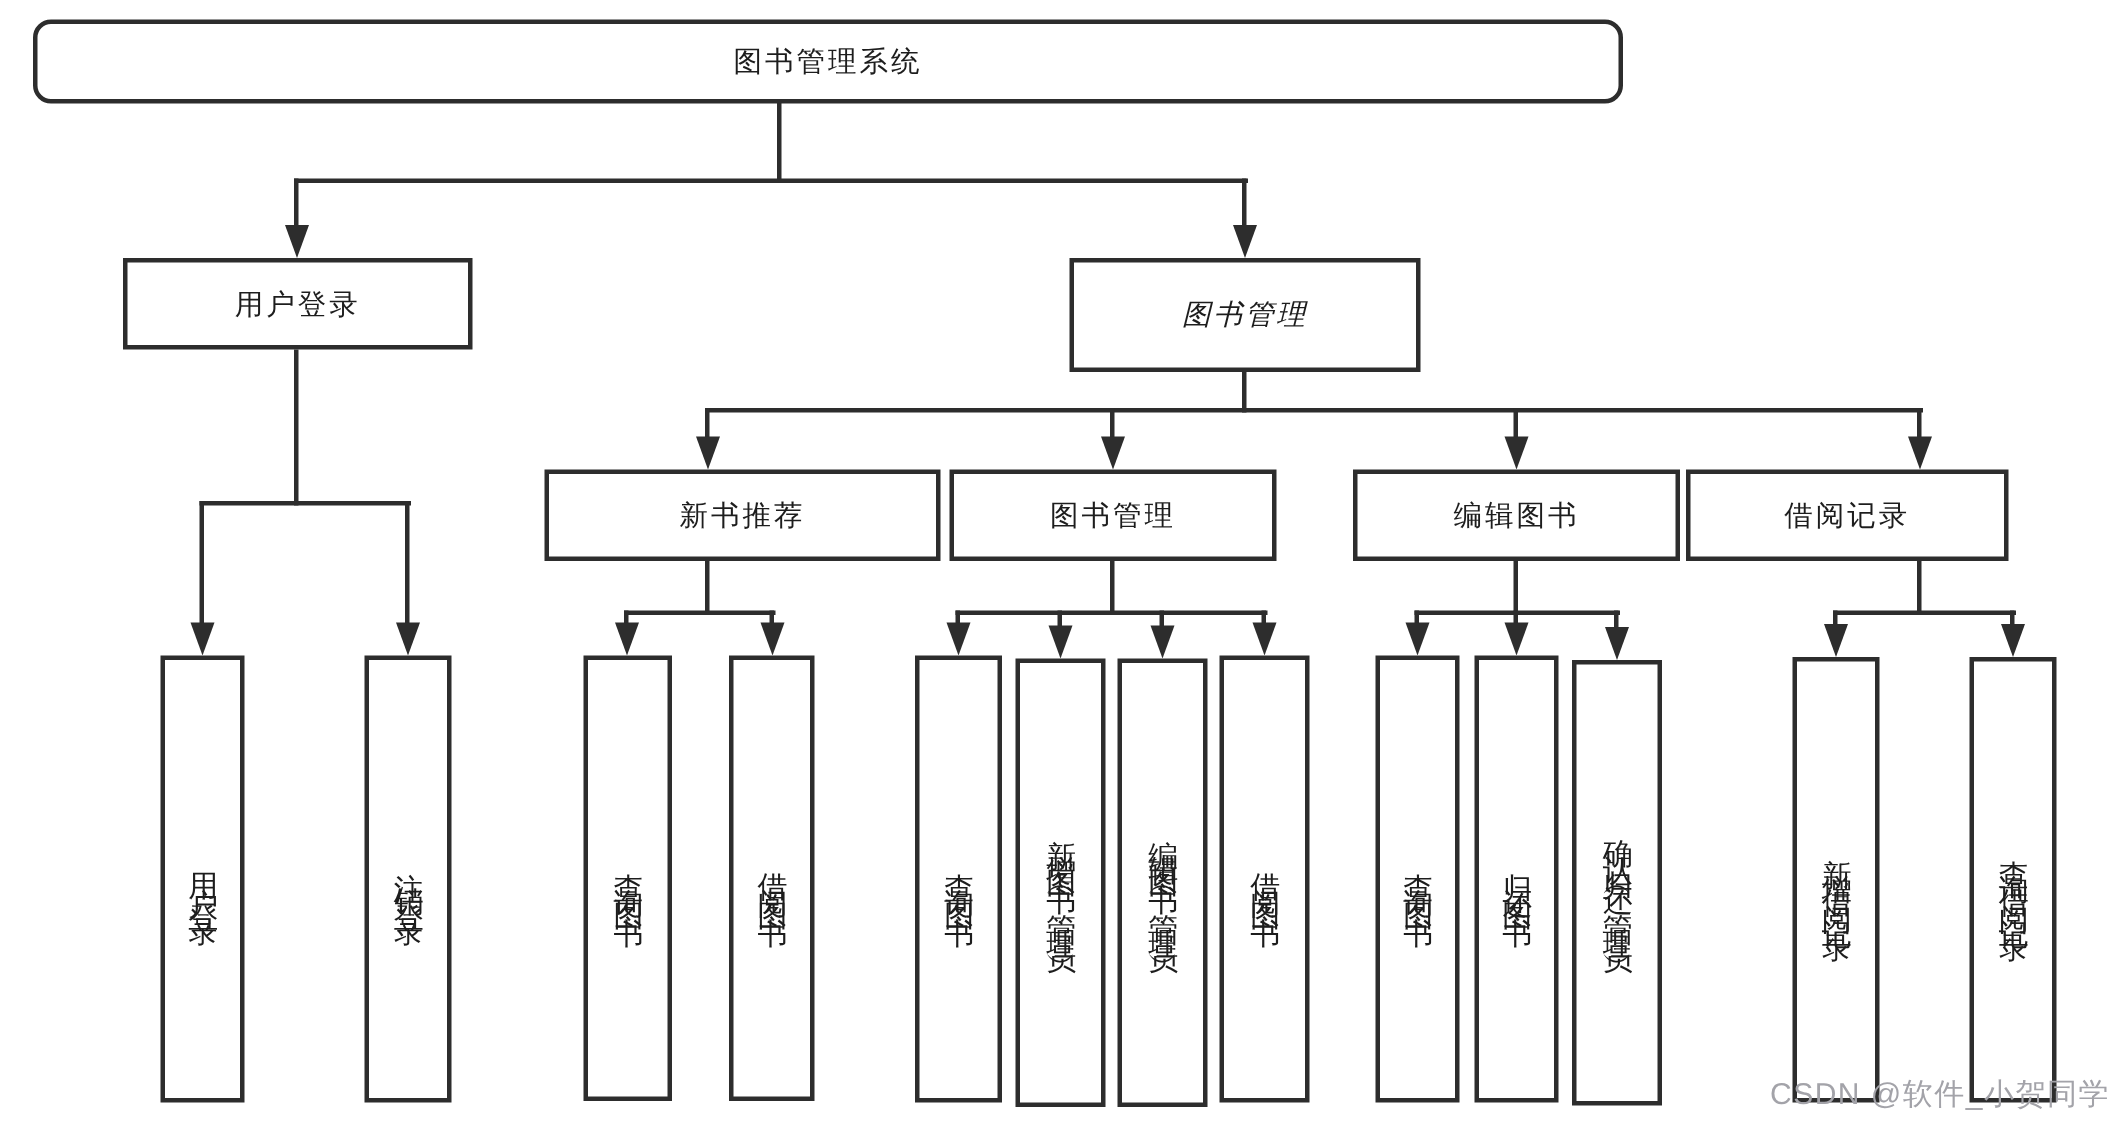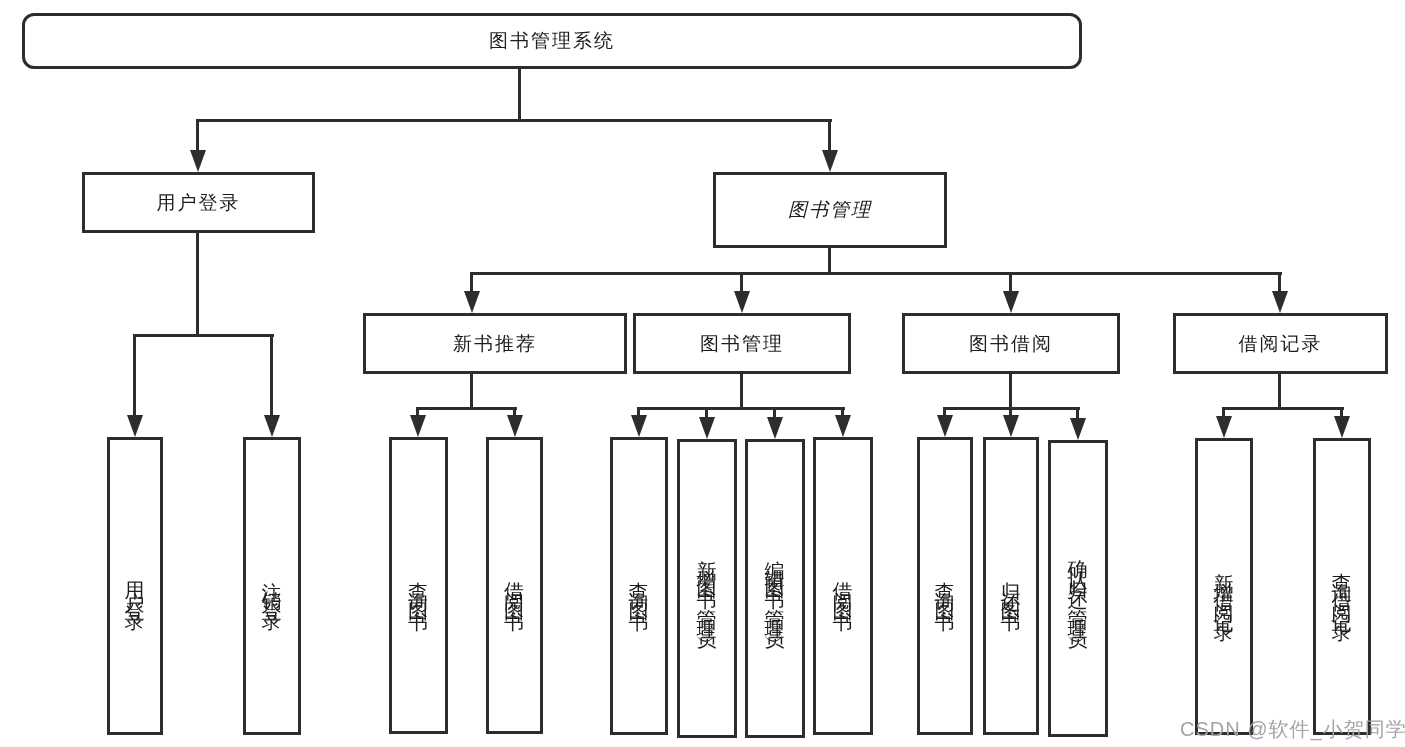--- a/index.html
+++ b/index.html
@@ -58,22 +58,22 @@
 
 <div id="canvas">
 
   <div class="box" style="left:22px; top:13px; width:1060px; height:56px;border-radius:12px;">图书管理系统</div>
 
   <div class="box" style="left:82px; top:172px; width:233px; height:61px;">用户登录</div>
   <div class="box" style="left:713px; top:172px; width:234px; height:76px;font-style:italic;">图书管理</div>
 
   <div class="box" style="left:363px; top:313px; width:264px; height:61px;">新书推荐</div>
   <div class="box" style="left:633px; top:313px; width:218px; height:61px;">图书管理</div>
-  <div class="box" style="left:902px; top:313px; width:218px; height:61px;">图书借阅</div>
-  <div class="box" style="left:1173px; top:313px; width:215px; height:61px;">借阅记录</div>
+  <div class="box" style="left:902px; top:313px; width:218px; height:61px;">编辑图书</div>
+  <div class="box" style="left:1124px; top:313px; width:215px; height:61px;">借阅记录</div>
 
   <div class="box vbox" style="left:107px; top:437px; width:56px; height:298px;">用户登录</div>
   <div class="box vbox" style="left:243px; top:437px; width:58px; height:298px;">注销登录</div>
 
   <div class="box vbox" style="left:389px; top:437px; width:59px; height:297px;">查询图书</div>
   <div class="box vbox" style="left:486px; top:437px; width:57px; height:297px;">借阅图书</div>
 
   <div class="box vbox" style="left:610px; top:437px; width:58px; height:298px;">查询图书</div>
   <div class="box vbox" style="left:677px; top:439px; width:60px; height:299px;">新增图书（管理员）</div>
   <div class="box vbox" style="left:745px; top:439px; width:60px; height:299px;">编辑图书（管理员）</div>

